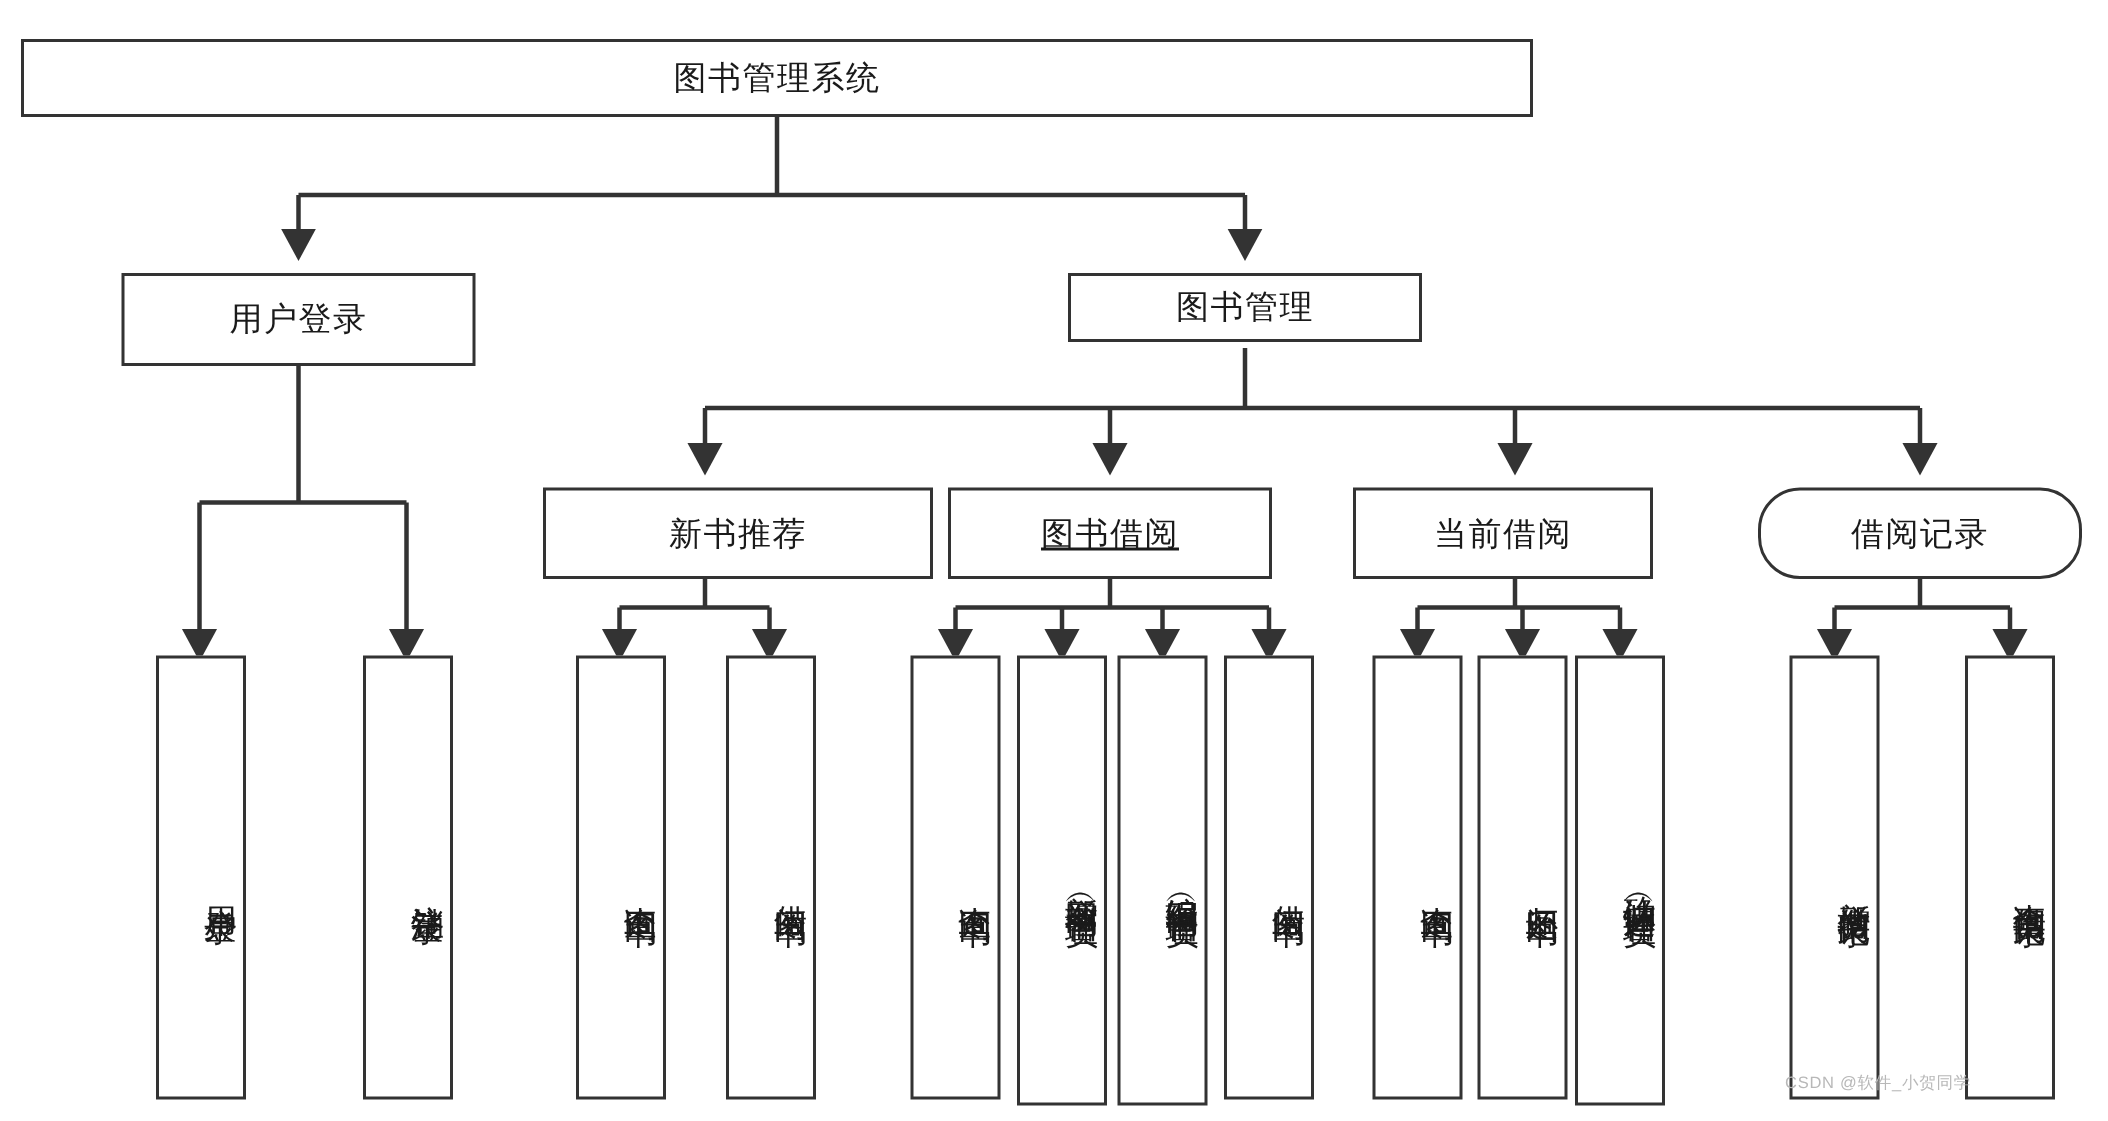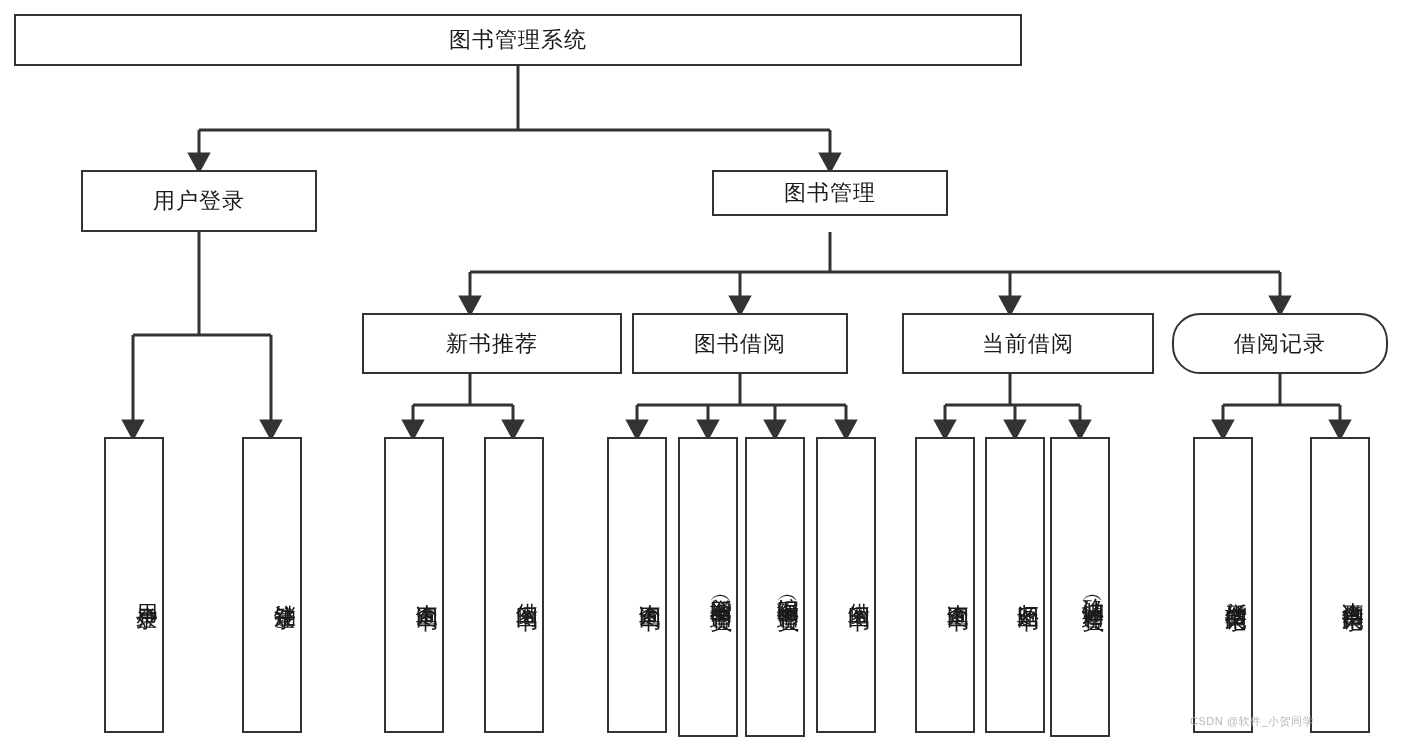--- a/index.html
+++ b/index.html
@@ -31,20 +31,21 @@
     border: 2px solid #333333;
     background: #ffffff;
     display: flex;
     align-items: center;
     justify-content: center;
     color: #1a1a1a;
   }
   .node.horizontal {
     font-size: 22px;
     letter-spacing: 1px;
+    margin-top: 12px;
   }
   .node.vertical {
     writing-mode: vertical-rl;
     text-orientation: upright;
     font-size: 22px;
     letter-spacing: 2px;
     align-items: flex-start;
     justify-content: center;
     padding-top: 10px;
   }
@@ -115,22 +116,22 @@
       <path d="M1340,405 L1340,429" marker-end="url(#arrowhead)"></path>
     </g>
   </svg>
 
   <div class="node horizontal" style="left:14px; top:14px; width:1008px; height:52px;">图书管理系统</div>
 
   <div class="node horizontal" style="left:81px; top:170px; width:236px; height:62px;">用户登录</div>
   <div class="node horizontal" style="left:712px; top:170px; width:236px; height:46px;">图书管理</div>
 
   <div class="node horizontal" style="left:362px; top:313px; width:260px; height:61px;">新书推荐</div>
-  <div class="node horizontal" style="left:632px; top:313px; width:216px; height:61px;">图书借阅</div>
-  <div class="node horizontal" style="left:902px; top:313px; width:252px; height:61px;">当前借阅</div>
+  <div class="node horizontal" style="left:632px; top:313px; width:216px; height:61px;text-decoration:underline;">图书借阅</div>
+  <div class="node horizontal" style="left:902px; top:313px; width:200px; height:61px;">当前借阅</div>
   <div class="node horizontal" style="left:1172px; top:313px; width:216px; height:61px;border-radius:28px;">借阅记录</div>
 
   <div class="node vertical" style="left:104px; top:437px; width:60px; height:296px;">用户登录</div>
   <div class="node vertical" style="left:242px; top:437px; width:60px; height:296px;">注销登录</div>
 
   <div class="node vertical" style="left:384px; top:437px; width:60px; height:296px;">查询图书</div>
   <div class="node vertical" style="left:484px; top:437px; width:60px; height:296px;">借阅图书</div>
 
   <div class="node vertical" style="left:607px; top:437px; width:60px; height:296px;">查询图书</div>
   <div class="node vertical tall-text" style="left:678px; top:437px; width:60px; height:300px;">新增图书（管理员）</div>

